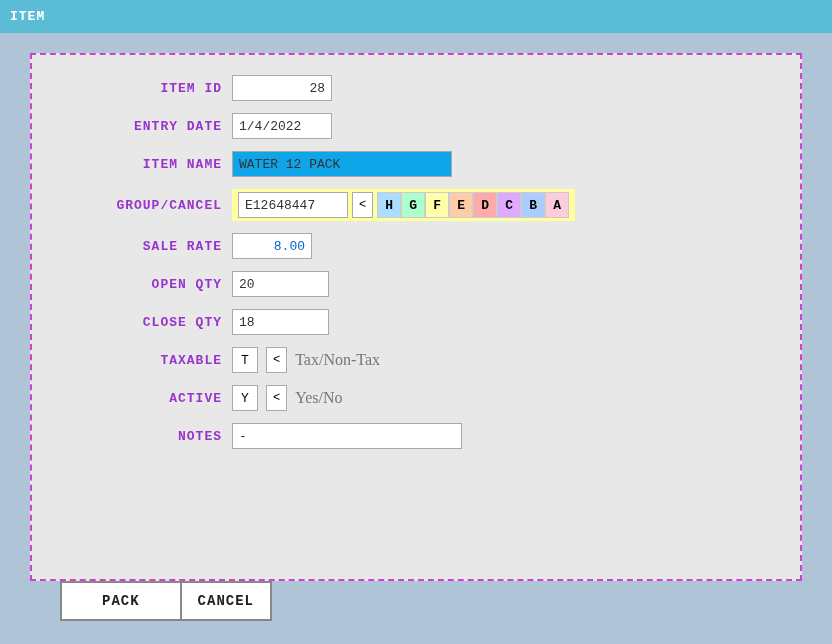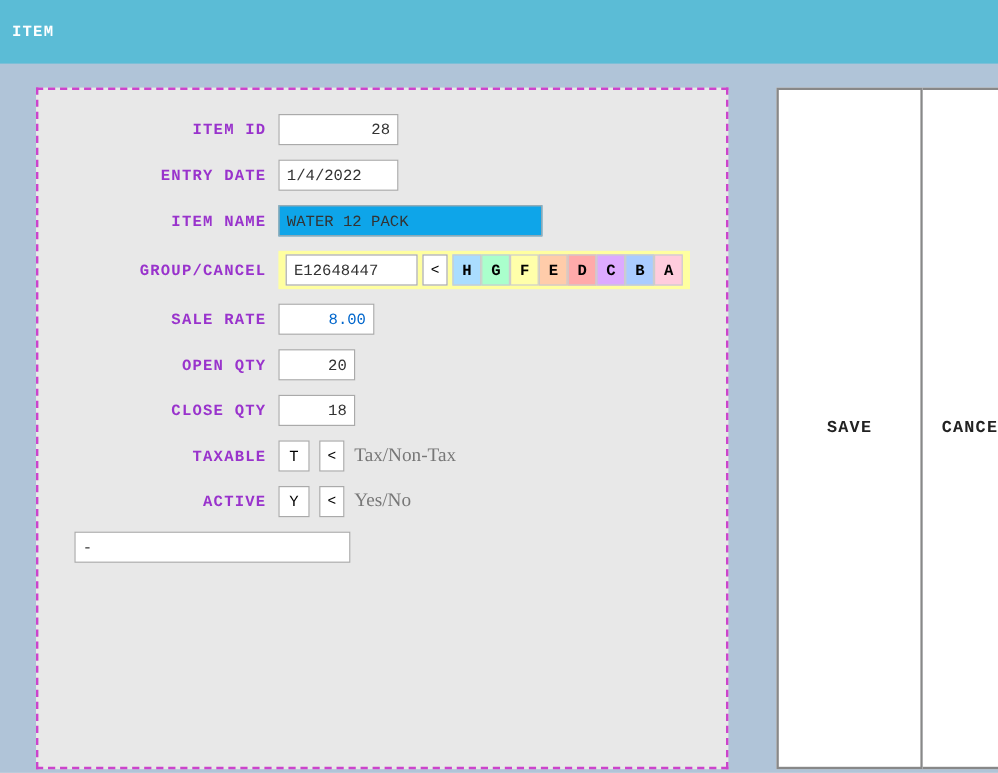--- a/index.html
+++ b/index.html
@@ -9,30 +9,29 @@
       width: 832px;
       height: 644px;
       overflow: hidden;
     }
 
     .title-bar {
       background: #5bbcd6;
       color: white;
       font-size: 13px;
       font-weight: bold;
-      padding: 19px 10px;
+      padding: 9px 10px;
       letter-spacing: 1px;
     }
 
     .main-content {
       padding: 20px 30px;
       height: calc(644px - 36px);
       display: flex;
-      flex-direction: row;
-      gap: 10px;
+      flex-direction: column;
     }
 
     .form-container {
       border: 2px dashed #cc44cc;
       background: #e8e8e8;
       padding: 20px 30px;
       flex: 1;
     }
 
     .form-row {
@@ -113,22 +112,21 @@
       cursor: pointer;
     }
 
     .input-rate {
       width: 80px;
       text-align: right;
       color: #0066cc;
     }
 
     .input-qty {
-      width: 64px;
-      text-align: right;
+      width: 97px;
       color: #333;
     }
 
     .taxable-row {
       display: flex;
       align-items: center;
       gap: 4px;
     }
 
     .taxable-box {
@@ -269,23 +267,24 @@
       <div class="taxable-row">
         <div class="taxable-box">
           <span>Y</span>
         </div>
         <button class="arrow-btn">&lt;</button>
         <span class="taxable-label">Yes/No</span>
       </div>
     </div>
 
     <div class="form-row">
+      <div class="form-label">NOTES</div>
       <input class="form-input input-notes" value="-" style="">
     </div>
 
   </div>
 
   <div class="button-row">
-    <button class="btn-save">SAVE</button>
+    <button class="btn-save">PACK</button>
     <button class="btn-cancel">CANCEL</button>
   </div>
 
 </div>
 
 </body></html>

